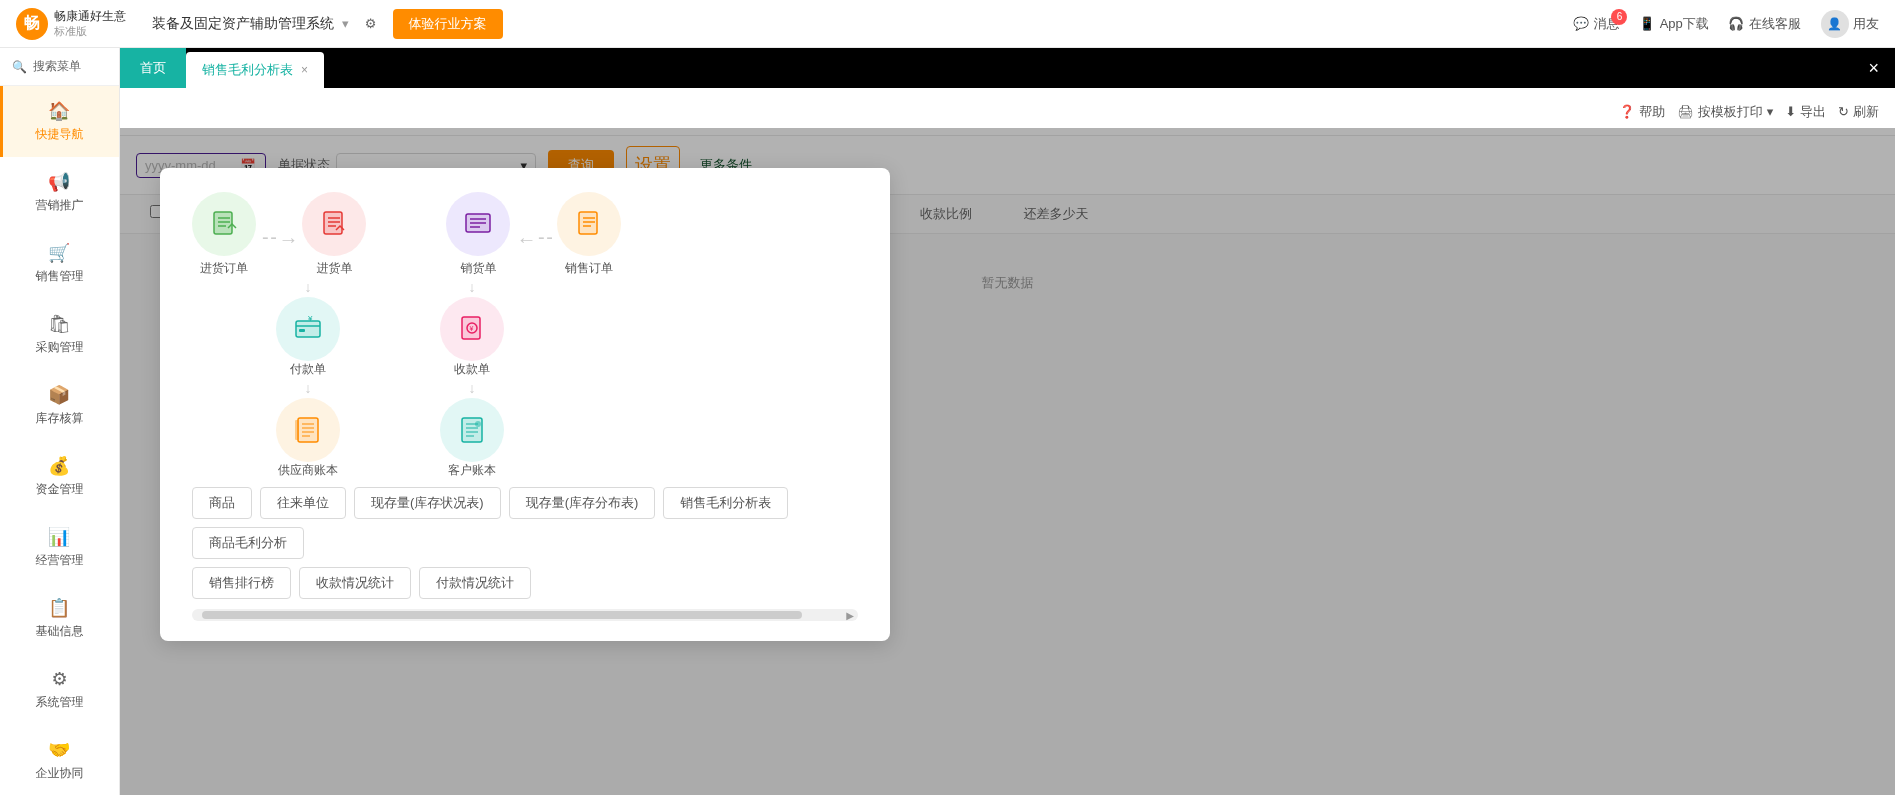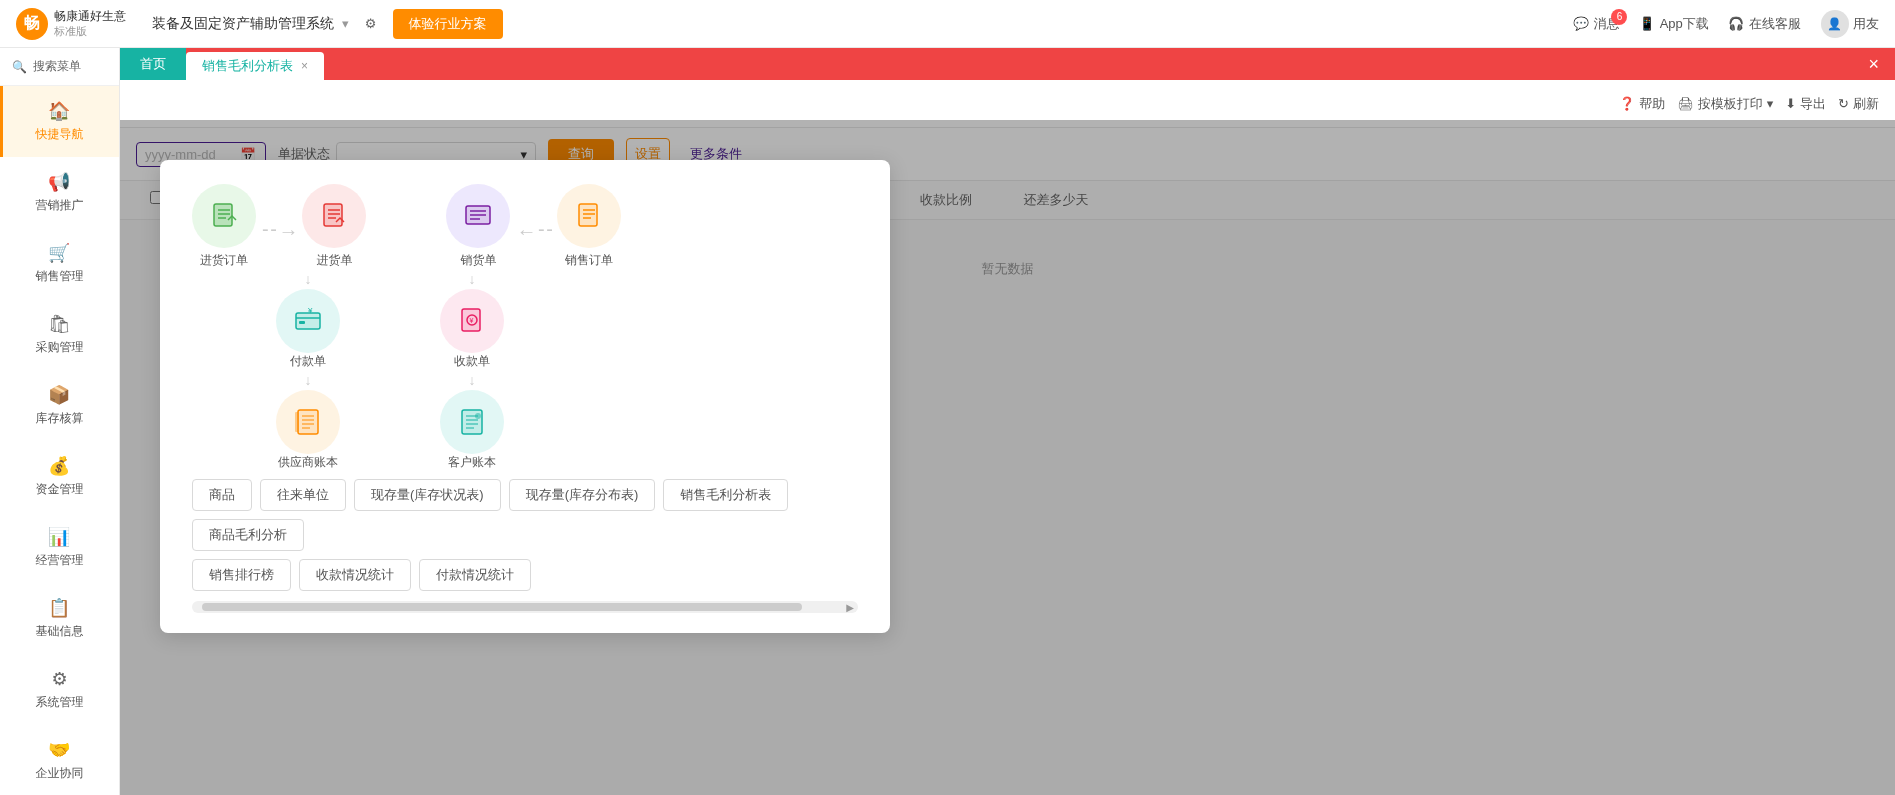--- a/index.html
+++ b/index.html
@@ -172,22 +172,22 @@
       left: 120px;
       top: 48px;
       width: calc(1895px - 120px);
       height: calc(795px - 48px);
       display: flex;
       flex-direction: column;
     }
 
     
     .tabs-bar {
-      height: 32px;
-      background: #ef4444;
+      height: 40px;
+      background: #000000;
       display: flex;
       align-items: stretch;
       flex-shrink: 0;
     }
     .tab-home {
       padding: 0 20px;
       display: flex;
       align-items: center;
       color: white;
       cursor: pointer;
@@ -292,24 +292,24 @@
       cursor: pointer;
       font-size: 13px;
     }
     .set-btn {
       background: white;
       color: #ff8c00;
       border: 1px solid #ff8c00;
       padding: 6px 8px;
       border-radius: 4px;
       cursor: pointer;
-      font-size: 13px;
+      font-size: 18px;
     }
     .more-conditions {
-      color: #4c1d95;
+      color: #14532d;
       font-size: 13px;
       cursor: pointer;
       margin-left: 8px;
     }
 
     
     .table-header {
       background: #fafafa;
       display: flex;
       padding: 10px 16px;

